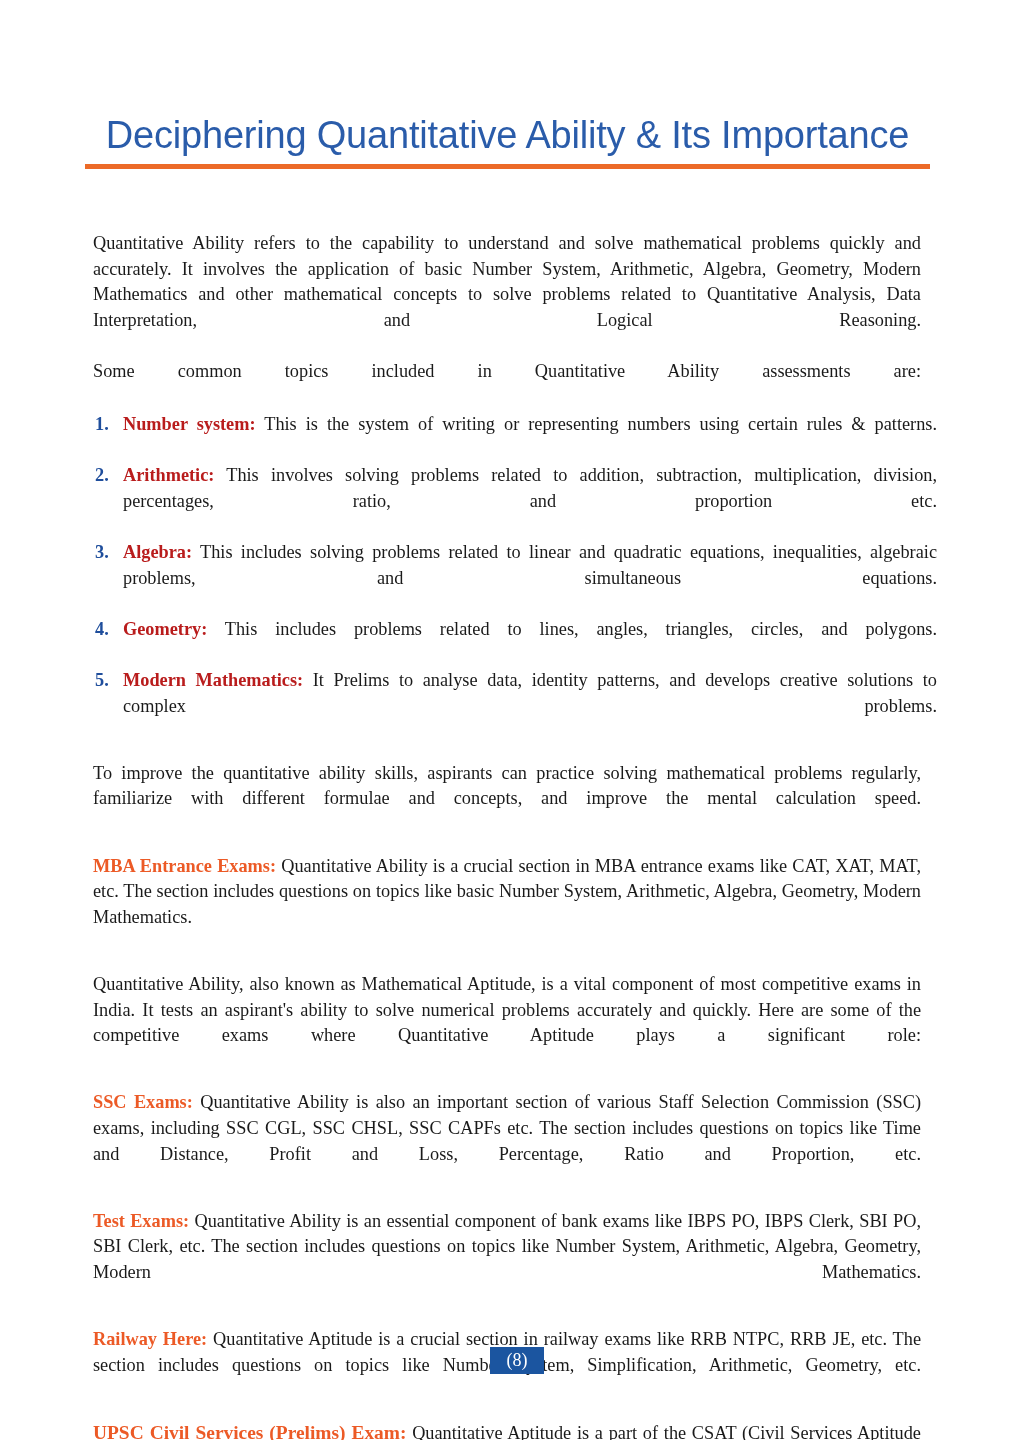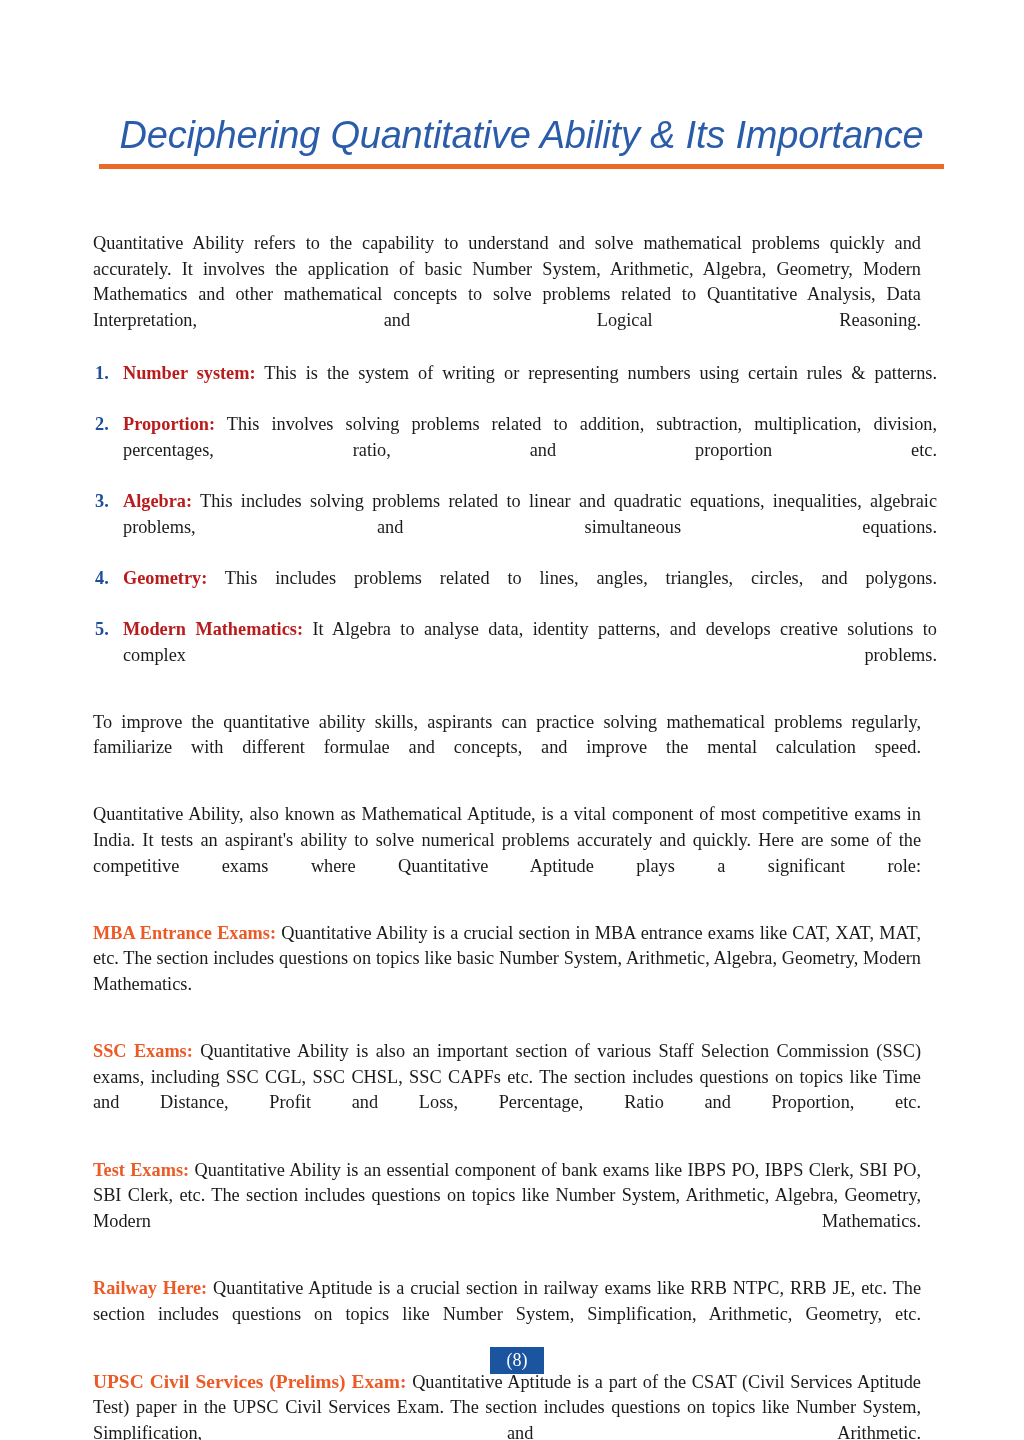--- a/index.html
+++ b/index.html
@@ -18,24 +18,23 @@
 
   .page {
     position: absolute;
     inset: 0;
     background: #ffffff;
   }
 
   
   .title-block {
     position: absolute;
-    left: 99px;
+    left: 85px;
     top: 112px;
     width: 845px;
-    font-style: italic;
   }
   .doc-title {
     font-family: "Liberation Sans", "DejaVu Sans", sans-serif;
     font-size: 38px;
     line-height: 46px;
     font-weight: 400;
     color: #2a5caa;
     text-align: center;
     letter-spacing: -0.2px;
     white-space: nowrap;
@@ -139,46 +138,47 @@
 
   <div class="title-block">
     <h1 class="doc-title">Deciphering Quantitative Ability &amp; Its Importance</h1>
     <div class="title-rule"></div>
   </div>
 
   <div class="content">
 
     <p class="para">Quantitative Ability refers to the capability to understand and solve mathematical problems quickly and accurately. It involves the application of basic Number System, Arithmetic, Algebra, Geometry, Modern Mathematics and other mathematical concepts to solve problems related to Quantitative Analysis, Data Interpretation, and Logical Reasoning.</p>
 
+    <p class="para tight">Some common topics included in Quantitative Ability assessments are:</p>
 
     <ol class="topic-list">
       <li>
         <span class="li-num">1.</span><span class="term">Number system:</span> <span>This is the system of writing or representing numbers using certain rules &amp; patterns.</span>
       </li>
       <li>
-        <span class="li-num">2.</span><span class="term">Proportion:</span> <span>This involves solving problems related to addition, subtraction, multiplication, division, percentages, ratio, and proportion etc.</span>
+        <span class="li-num">2.</span><span class="term">Arithmetic:</span> <span>This involves solving problems related to addition, subtraction, multiplication, division, percentages, ratio, and proportion etc.</span>
       </li>
       <li>
         <span class="li-num">3.</span><span class="term">Algebra:</span> <span>This includes solving problems related to linear and quadratic equations, inequalities, algebraic problems, and simultaneous equations.</span>
       </li>
       <li>
         <span class="li-num">4.</span><span class="term">Geometry:</span> <span>This includes problems related to lines, angles, triangles, circles, and polygons.</span>
       </li>
       <li>
-        <span class="li-num">5.</span><span class="term">Modern Mathematics:</span> <span>It Algebra to analyse data, identity patterns, and develops creative solutions to complex problems.</span>
+        <span class="li-num">5.</span><span class="term">Modern Mathematics:</span> <span>It Prelims to analyse data, identity patterns, and develops creative solutions to complex problems.</span>
       </li>
     </ol>
 
     <p class="para gap">To improve the quantitative ability skills, aspirants can practice solving mathematical problems regularly, familiarize with different formulae and concepts, and improve the mental calculation speed.</p>
 
-    <p class="para gap">Quantitative Ability, also known as Mathematical Aptitude, is a vital component of most competitive exams in India. It tests an aspirant's ability to solve numerical problems accurately and quickly. Here are some of the competitive exams where Quantitative Aptitude plays a significant role:</p>
-
     <p class="para gap">
       <span class="exam-head">MBA Entrance Exams:</span> <span>Quantitative Ability is a crucial section in MBA entrance exams like CAT, XAT, MAT, etc. The section includes questions on topics like basic Number System, Arithmetic, Algebra, Geometry, Modern Mathematics.</span>
     </p>
+
+    <p class="para gap">Quantitative Ability, also known as Mathematical Aptitude, is a vital component of most competitive exams in India. It tests an aspirant's ability to solve numerical problems accurately and quickly. Here are some of the competitive exams where Quantitative Aptitude plays a significant role:</p>
 
     <p class="para gap">
       <span class="exam-head">SSC Exams:</span> <span>Quantitative Ability is also an important section of various Staff Selection Commission (SSC) exams, including SSC CGL, SSC CHSL, SSC CAPFs etc. The section includes questions on topics like Time and Distance, Profit and Loss, Percentage, Ratio and Proportion, etc.</span>
     </p>
 
     <p class="para gap">
       <span class="exam-head">Test Exams:</span> <span>Quantitative Ability is an essential component of bank exams like IBPS PO, IBPS Clerk, SBI PO, SBI Clerk, etc. The section includes questions on topics like Number System, Arithmetic, Algebra, Geometry, Modern Mathematics.</span>
     </p>
 
     <p class="para gap">

